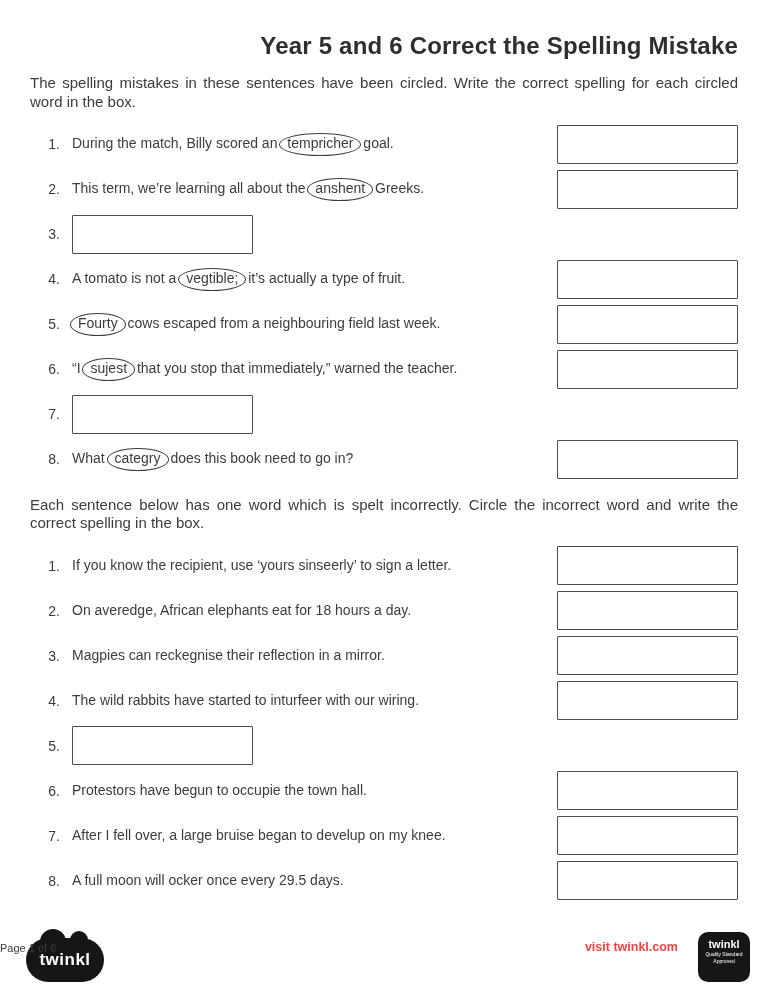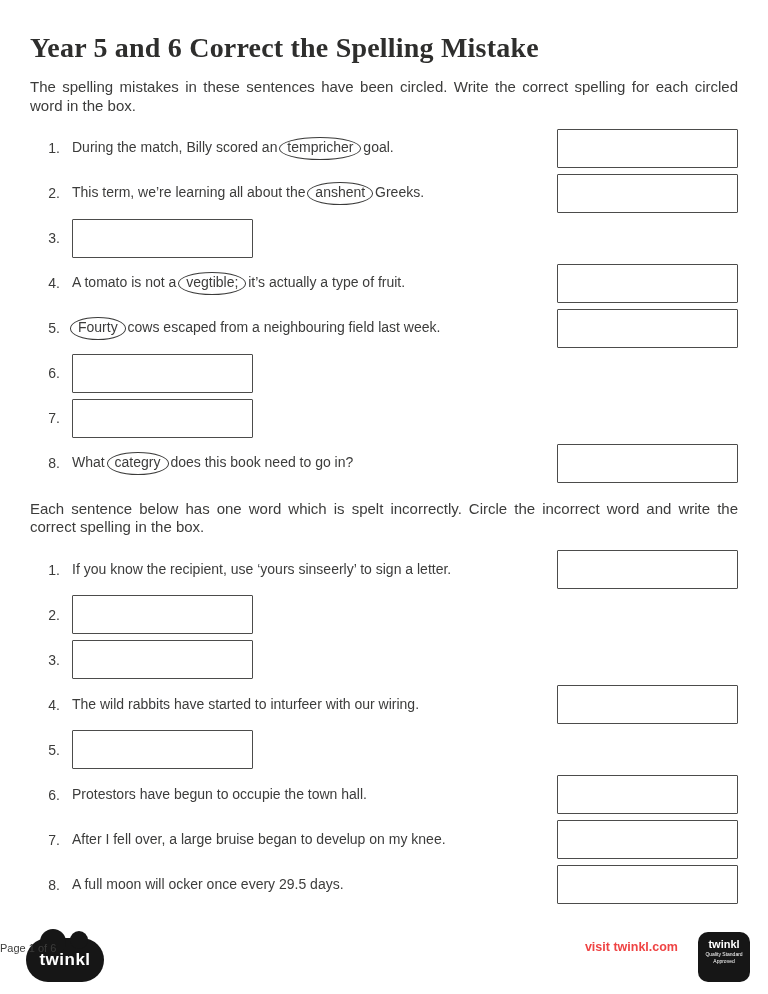--- a/index.html
+++ b/index.html
@@ -2,22 +2,22 @@
 <html><head>
 <meta charset="utf-8">
 <style>
   html, body { margin:0; padding:0; background:#e9e9e9; }
   .page {
     width:768px; height:994px; margin:0 auto; background:#ffffff;
     position:relative; box-sizing:border-box; padding:26px 30px 0;
     font-family:"Liberation Sans", sans-serif; color:#3c3c3b; overflow:hidden;
   }
   .title {
-    font-family:Liberation Serif, serif; font-size:28px; font-weight:bold;
-    text-align:left; margin:6px 0 14px; color:#2e2e2d; letter-spacing:0.2px;
+    font-family:Liberation Sans, sans-serif; font-size:24px; font-weight:bold;
+    text-align:right; margin:6px 0 14px; color:#2e2e2d; letter-spacing:0.2px;
   }
   .instructions {
     font-size:15px; font-weight:normal; line-height:1.25;
     text-align:justify; margin:0 0 10px; color:#3c3c3b;
   }
   .instructions.second { margin-top:14px; margin-bottom:10px; }
   .section { }
   .row { display:flex; align-items:center; height:45px; }
   .num { flex:0 0 30px; text-align:right; padding-right:12px; font-size:14px; }
   .sentence { flex:1; margin:0; font-size:14px; line-height:1.25; padding-right:6px; }
@@ -89,20 +89,21 @@
     </div>
 
     <div class="row">
       <span class="num">5.</span>
       <p class="sentence"><span></span><span class="circled">Fourty</span><span> cows escaped from a neighbouring field last week.</span></p>
       <div class="box"></div>
     </div>
 
     <div class="row">
       <span class="num">6.</span>
+      <p class="sentence"><span>“I </span><span class="circled">sujest</span><span> that you stop that immediately,” warned the teacher.</span></p>
       <div class="box"></div>
     </div>
 
     <div class="row">
       <span class="num">7.</span>
       <div class="box"></div>
     </div>
 
     <div class="row">
       <span class="num">8.</span>
@@ -117,25 +118,27 @@
   <div class="section">
 
     <div class="row">
       <span class="num">1.</span>
       <p class="sentence"><span>If you know the recipient, use ‘yours sinseerly’ to sign a letter.</span></p>
       <div class="box"></div>
     </div>
 
     <div class="row">
       <span class="num">2.</span>
+      <p class="sentence"><span>On averedge, African elephants eat for 18 hours a day.</span></p>
       <div class="box"></div>
     </div>
 
     <div class="row">
       <span class="num">3.</span>
+      <p class="sentence"><span>Magpies can reckegnise their reflection in a mirror.</span></p>
       <div class="box"></div>
     </div>
 
     <div class="row">
       <span class="num">4.</span>
       <p class="sentence"><span>The wild rabbits have started to inturfeer with our wiring.</span></p>
       <div class="box"></div>
     </div>
 
     <div class="row">

